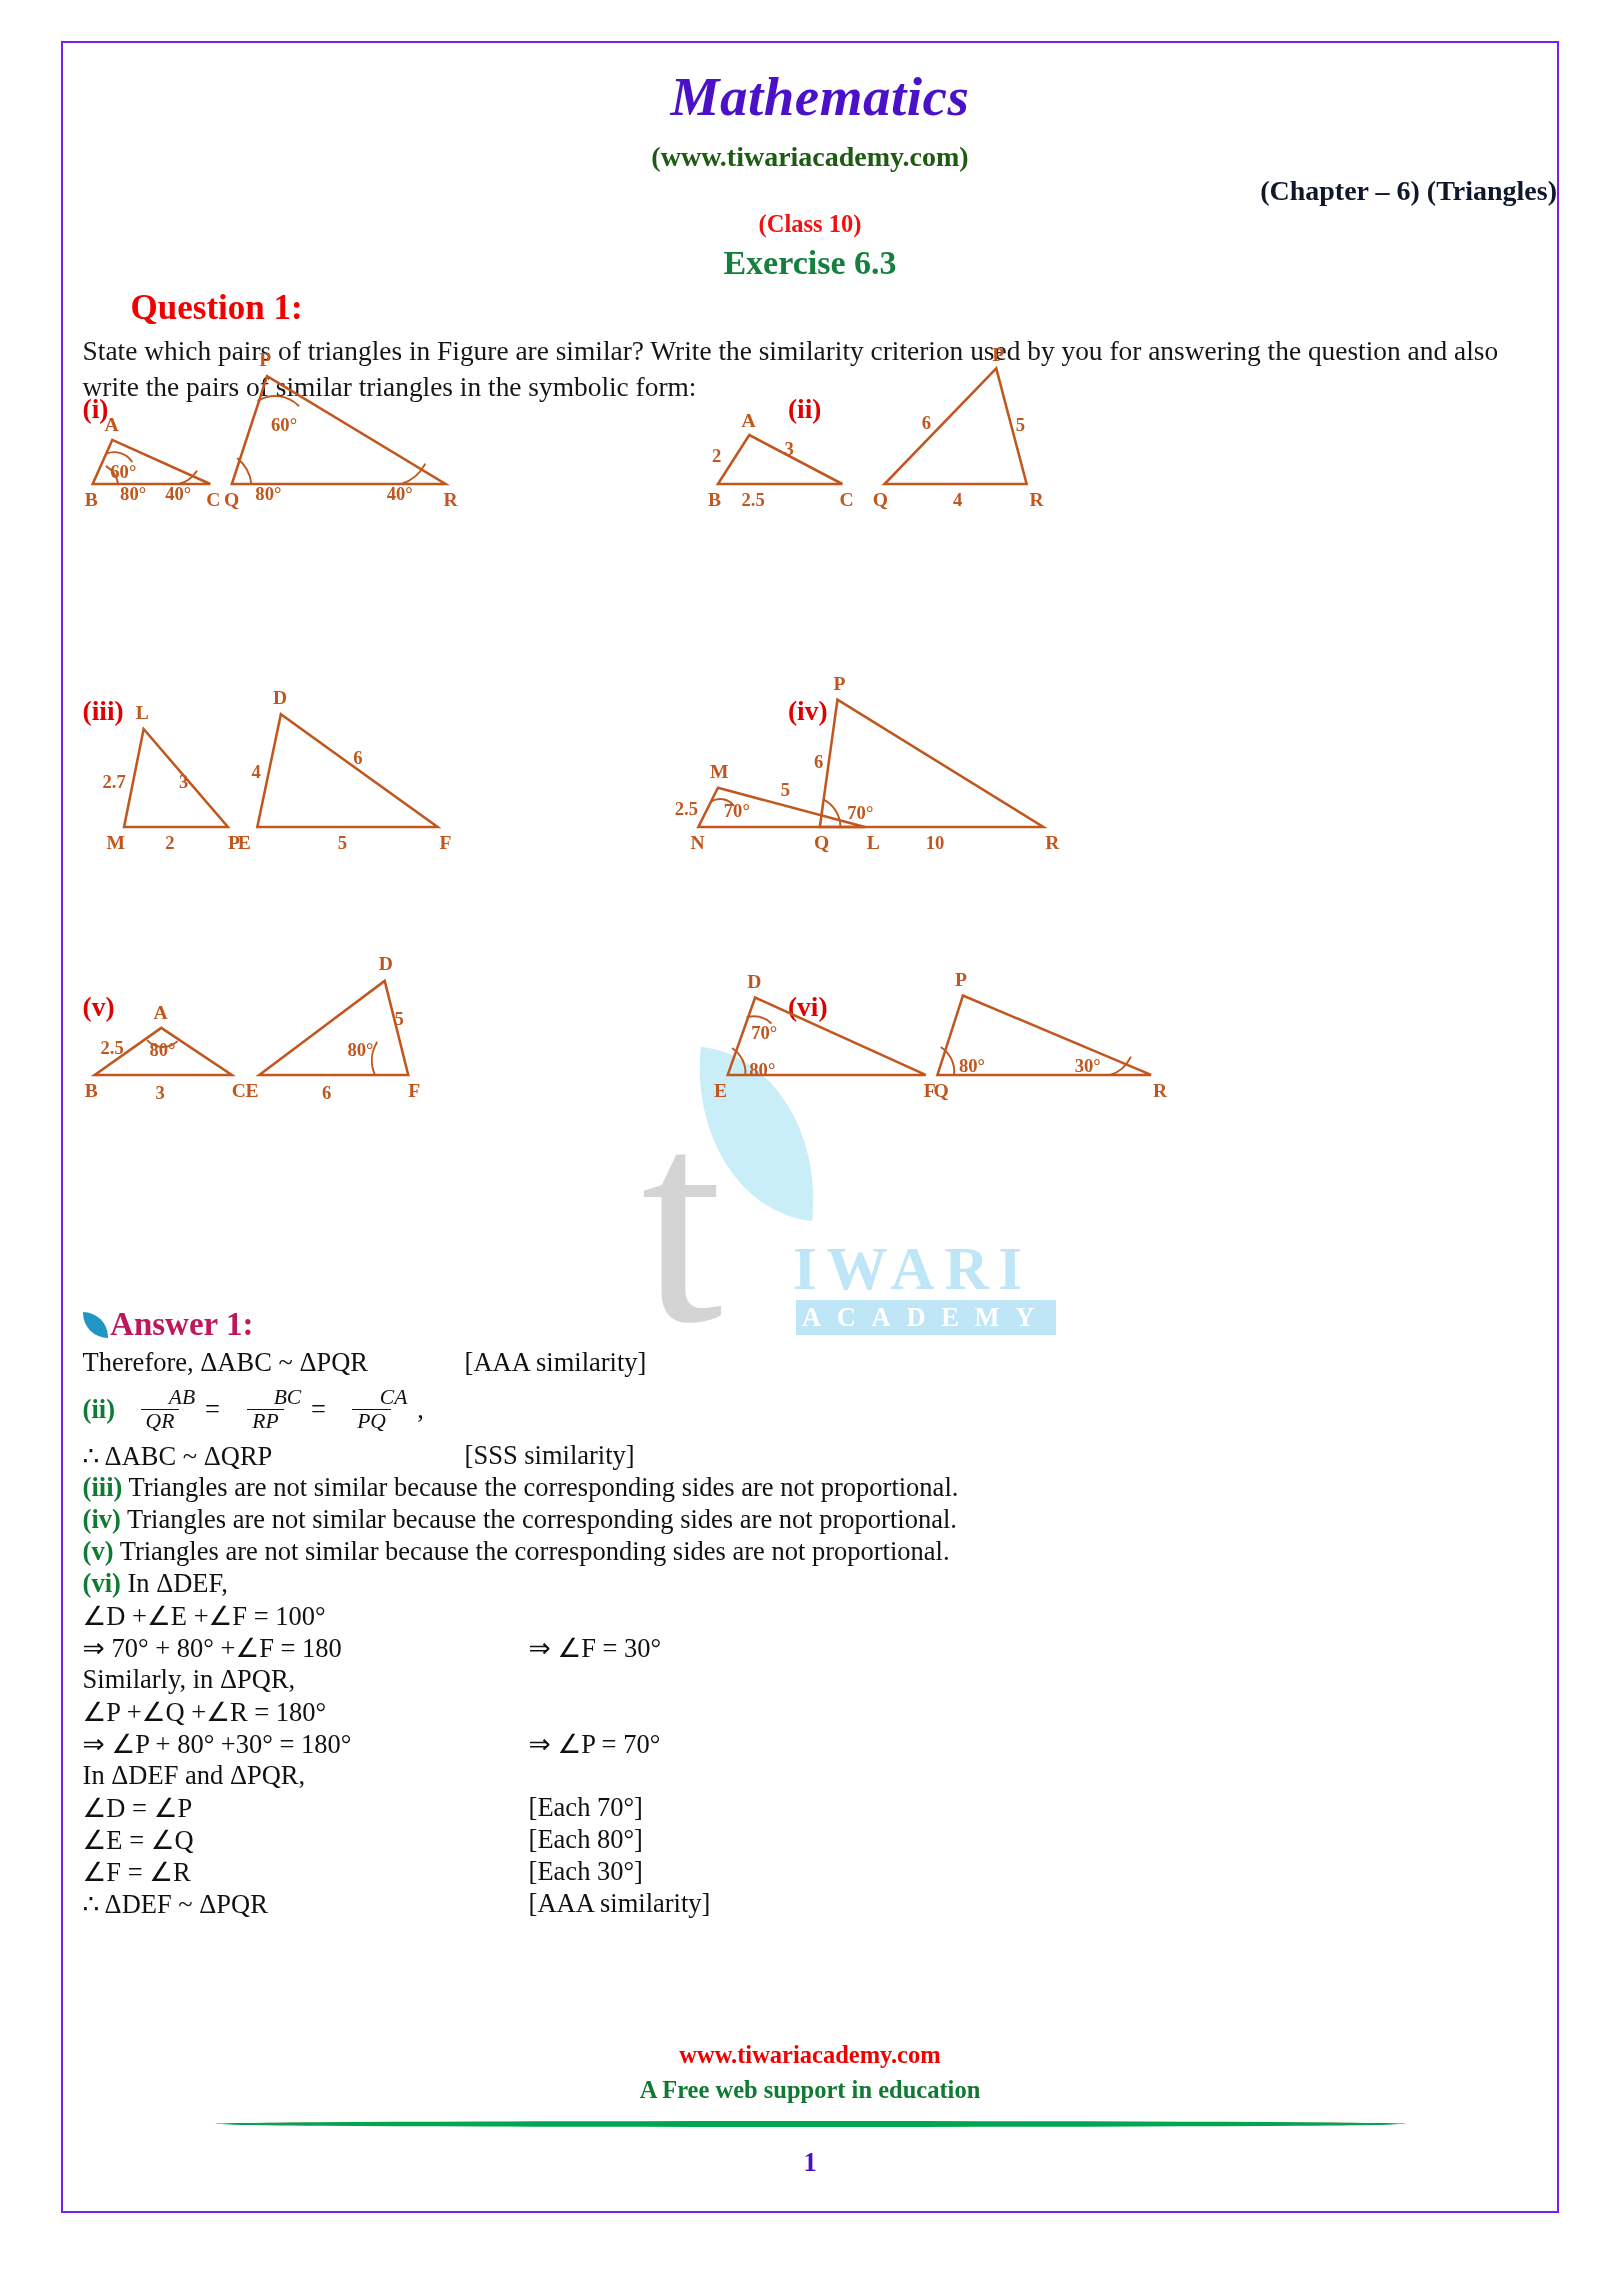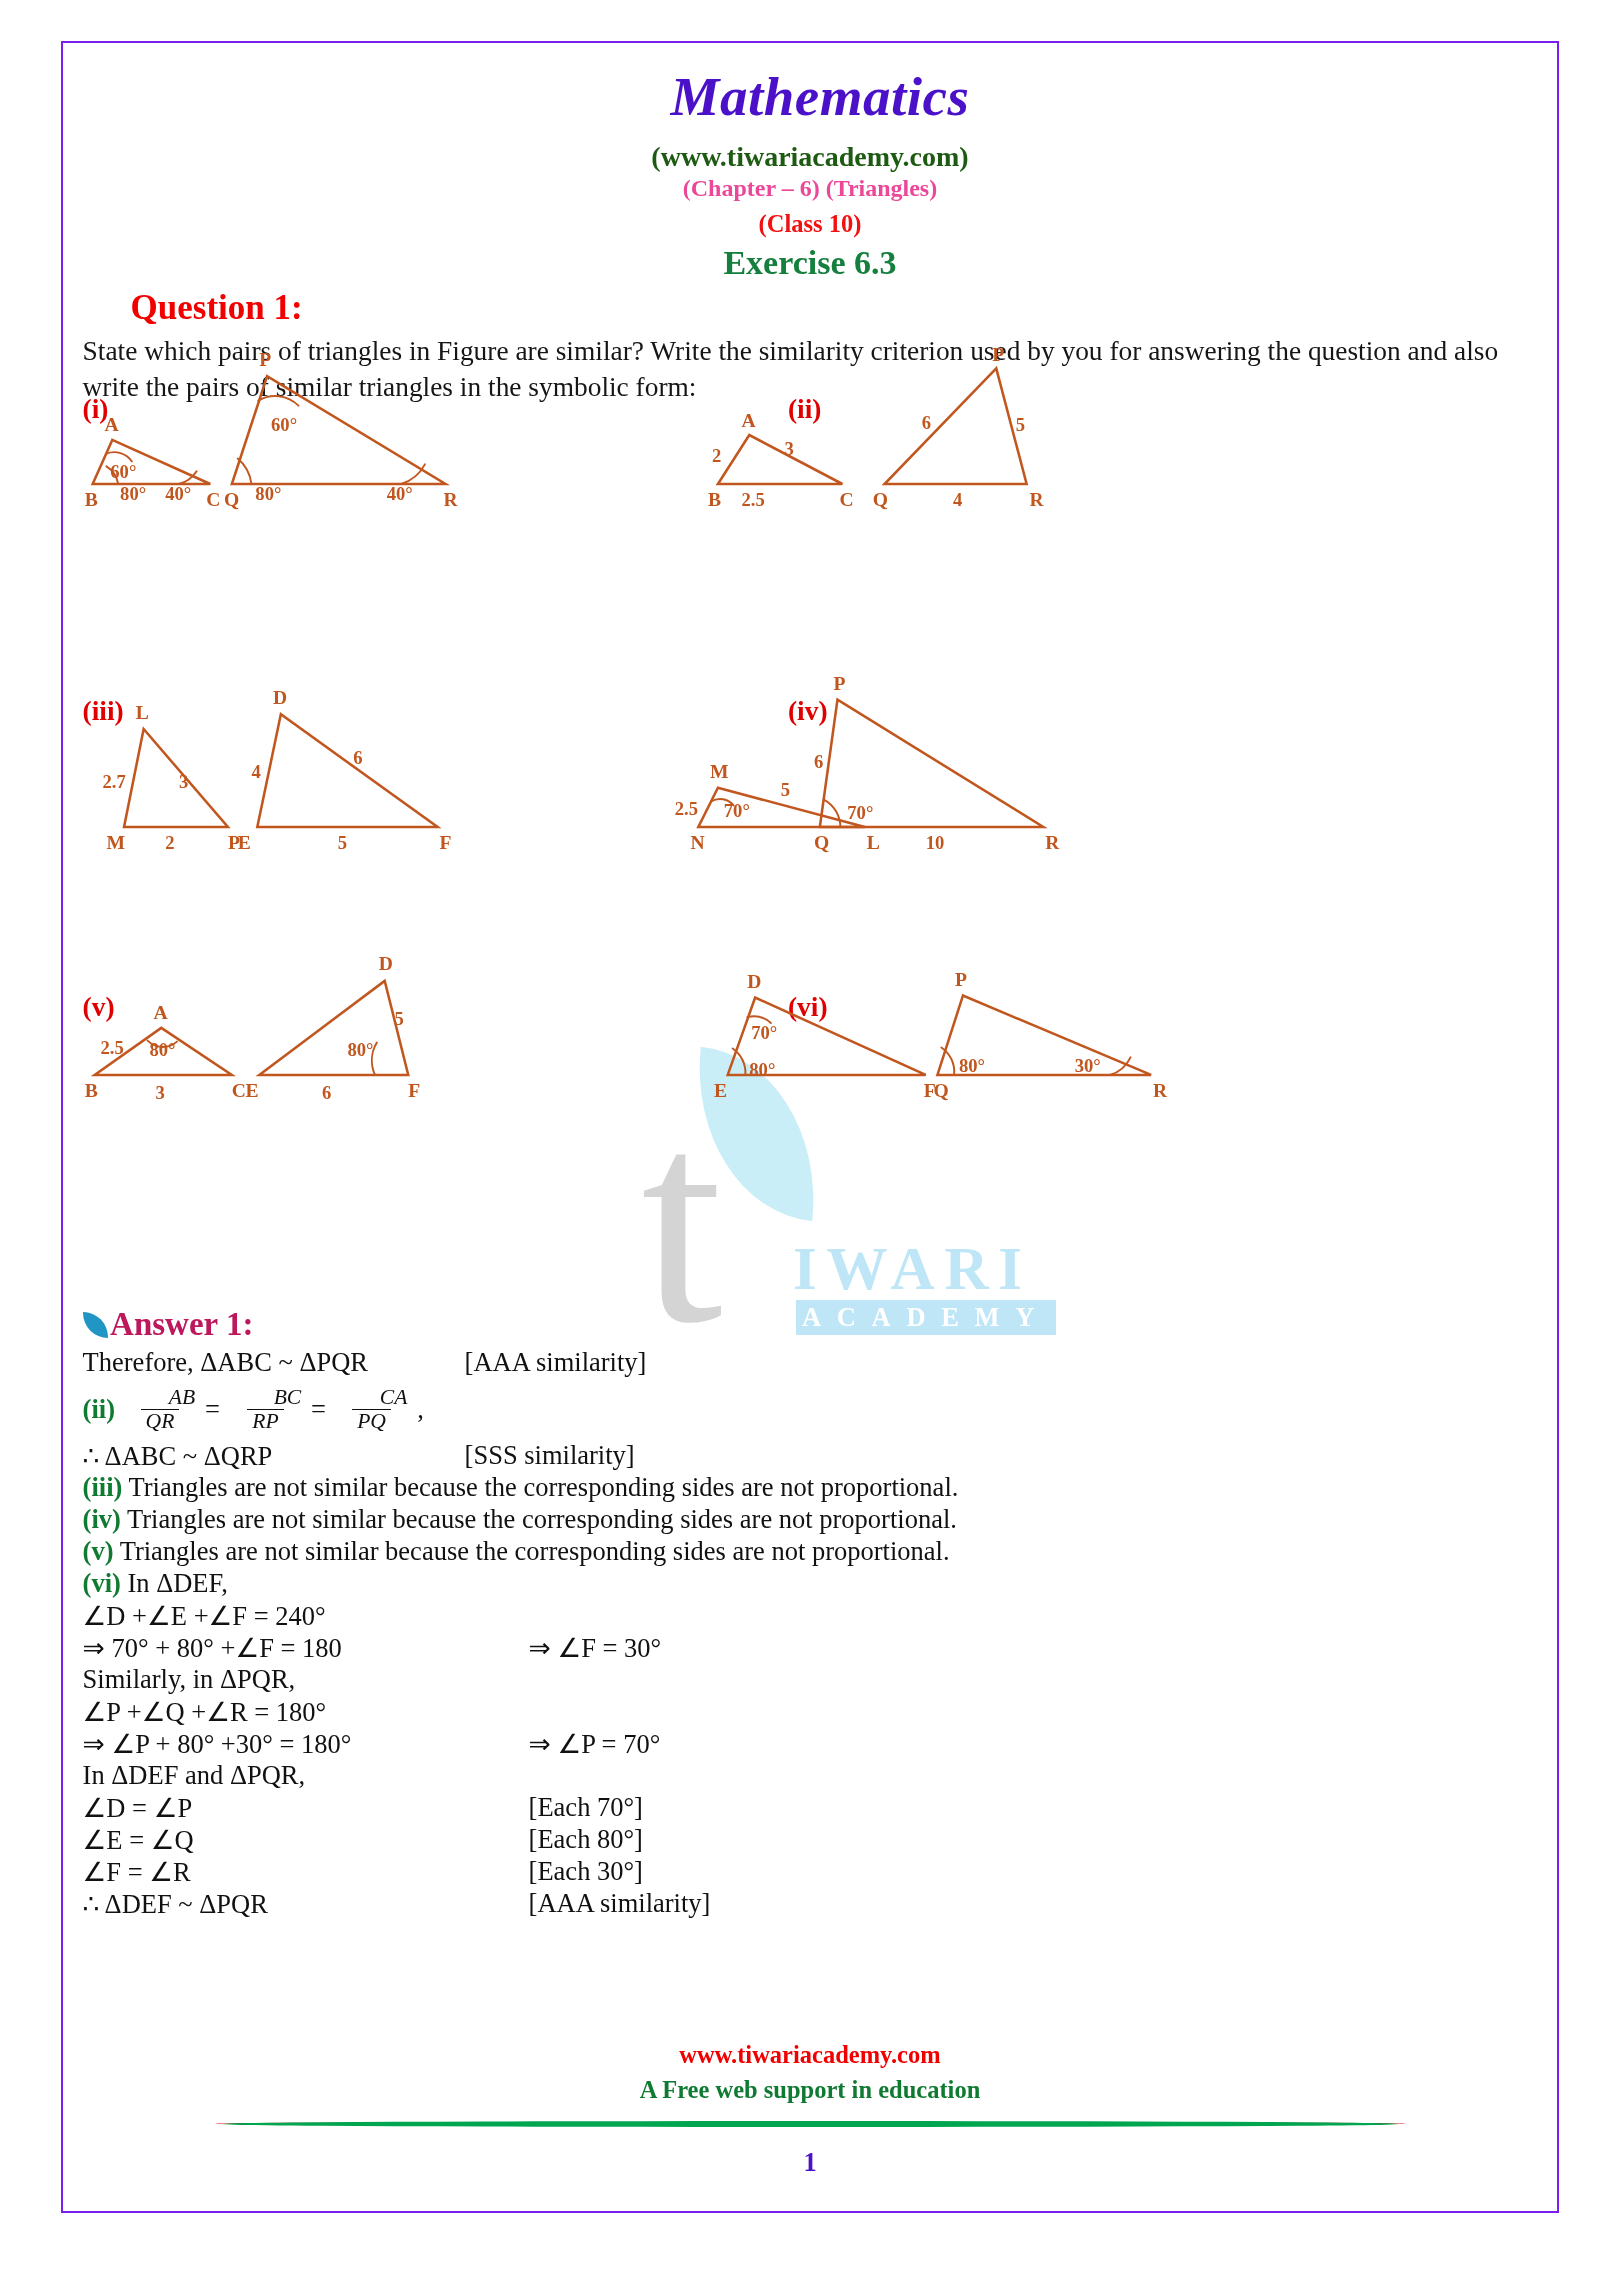--- a/index.html
+++ b/index.html
@@ -11,21 +11,21 @@
     position:absolute;left:61px;top:41px;width:1498px;height:2172px;
     border:2.9px solid #7a1ef0;box-sizing:border-box;background:#fff;
   }
   
   .hdr{position:absolute;left:0;right:0;text-align:center;}
   .title-math{
     top:21.6px;font-family:"Liberation Serif",serif;font-style:italic;font-weight:bold;
     font-size:55px;color:#4b11c9;letter-spacing:0.5px;padding-left:20px;
   }
   .title-site{top:98px;font-weight:bold;font-size:28px;color:#1e5b12;}
-  .title-chap{top:132px;font-weight:bold;font-size:24px;color:#ec4899;}
+  .title-chap{top:132px;font-weight:bold;font-size:28px;color:#0f172a;text-align:right;}
   .title-class{top:167px;font-weight:bold;font-size:24.5px;color:#f21010;}
   .title-ex{top:201px;font-weight:bold;font-size:34px;color:#15803d;}
   
   .q-head{
     position:absolute;left:19.6px;top:245px;font-size:35px;font-weight:bold;color:#f20000;margin-left:48px;
   }
   .q-body{
     position:absolute;left:19.6px;top:290px;width:1431px;font-size:27.4px;color:#161616;
     line-height:1.32;
   }
@@ -268,21 +268,21 @@
       <span class="rn">(v)</span>
       <span>Triangles are not similar because the corresponding sides are not proportional.</span>
     </div>
 
     <div class="ans-line">
       <span class="rn">(vi)</span>
       <span>In ΔDEF,</span>
     </div>
 
     <div class="ans-line">
-      <span>∠D +∠E +∠F = 240°</span>
+      <span>∠D +∠E +∠F = 100°</span>
     </div>
 
     <div class="ans-line">
       <span>⇒ 70° + 80° +∠F = 180</span>
       <span class="col2b">⇒ ∠F = 30°</span>
     </div>
 
     <div class="ans-line">
       <span>Similarly, in ΔPQR,</span>
     </div>

